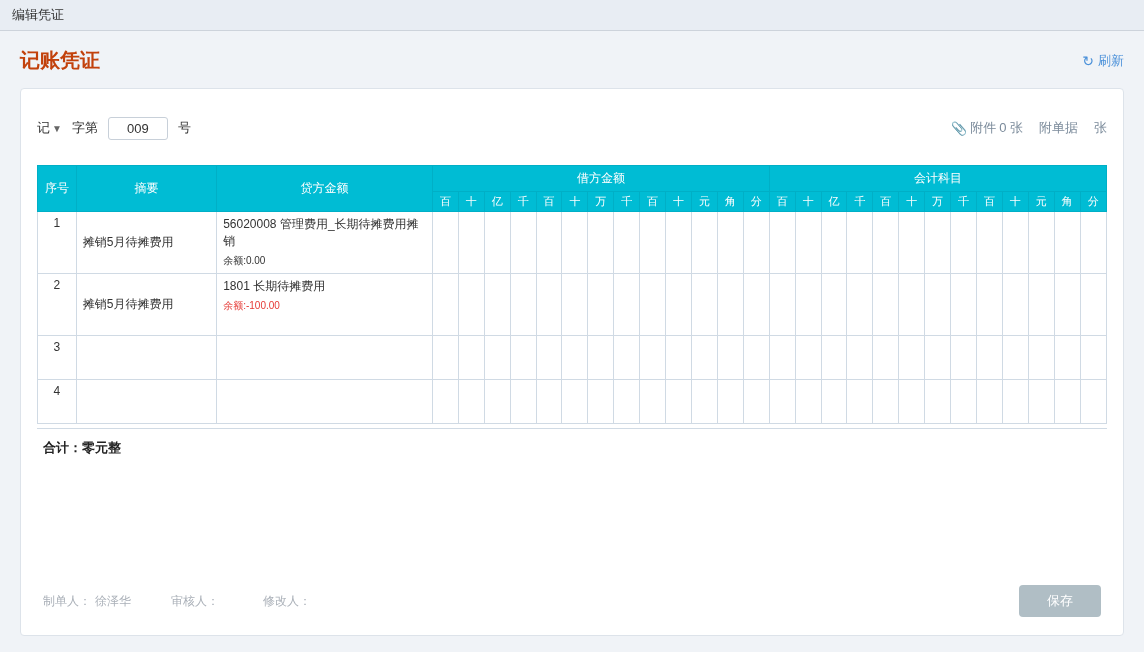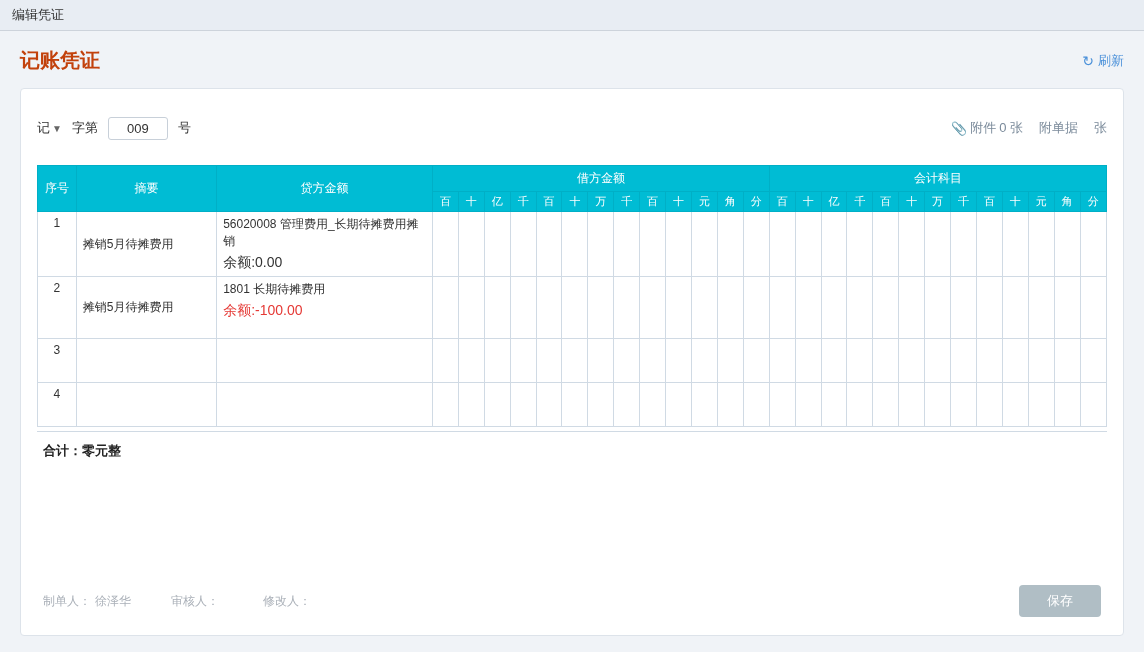--- a/index.html
+++ b/index.html
@@ -163,21 +163,21 @@
       font-size: 12px;
       color: #333;
       vertical-align: top;
       padding: 4px 6px;
       background: #fff;
     }
     .amount-col { width: 26px; text-align: center; padding: 2px 1px; font-size: 11px; }
     .header-group-row th { padding: 4px 2px; }
     .sub-header-row th { padding: 2px 1px; font-size: 11px; }
     .account-text { font-size: 12px; color: #333; }
-    .balance-text { font-size: 14px; color: #333; margin-top: 4px; }
+    .balance-text { font-size: 10px; color: #333; margin-top: 4px; }
     .balance-negative { color: #e53935; }
     .row-num { text-align: center; vertical-align: middle; color: #555; }
     .table-wrap {
       overflow-x: auto;
       overflow-y: auto;
       flex: 1;
     }
     .footer-row {
       display: flex;
       align-items: center;

